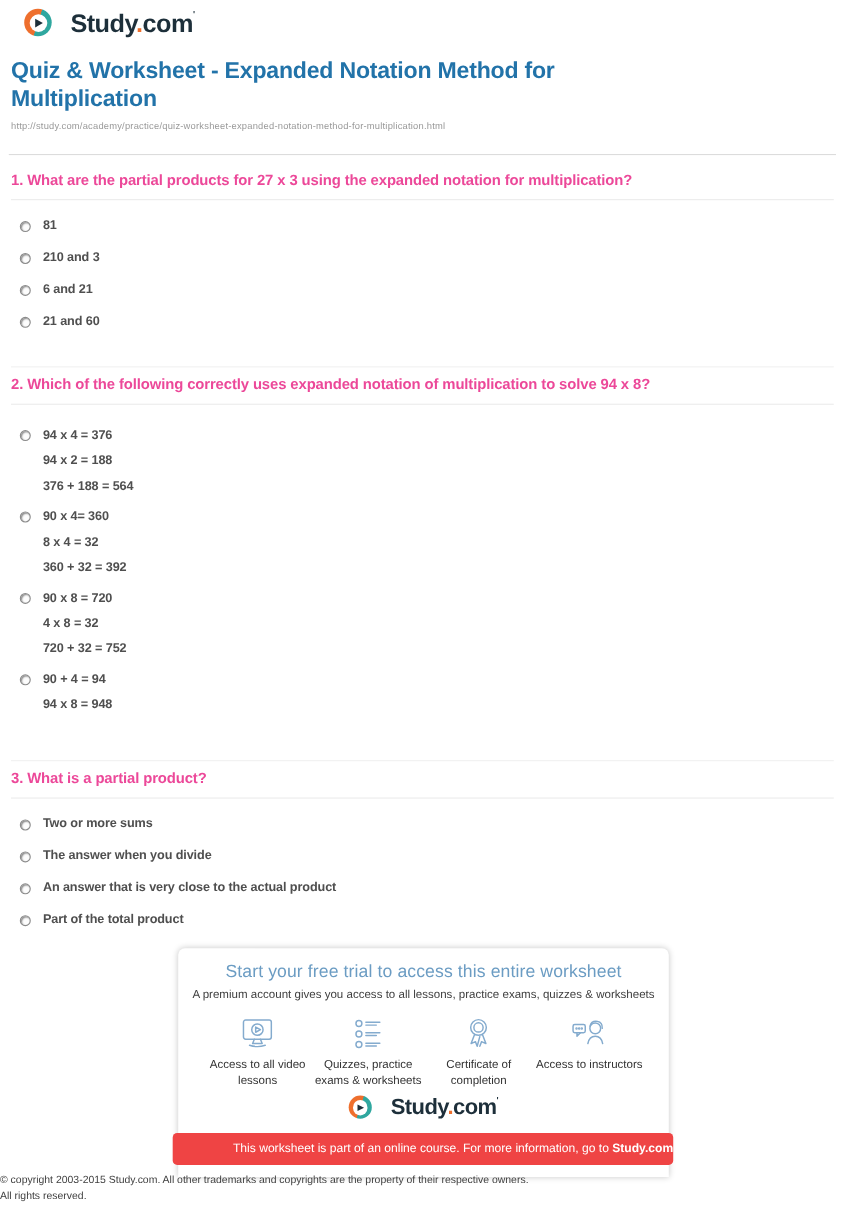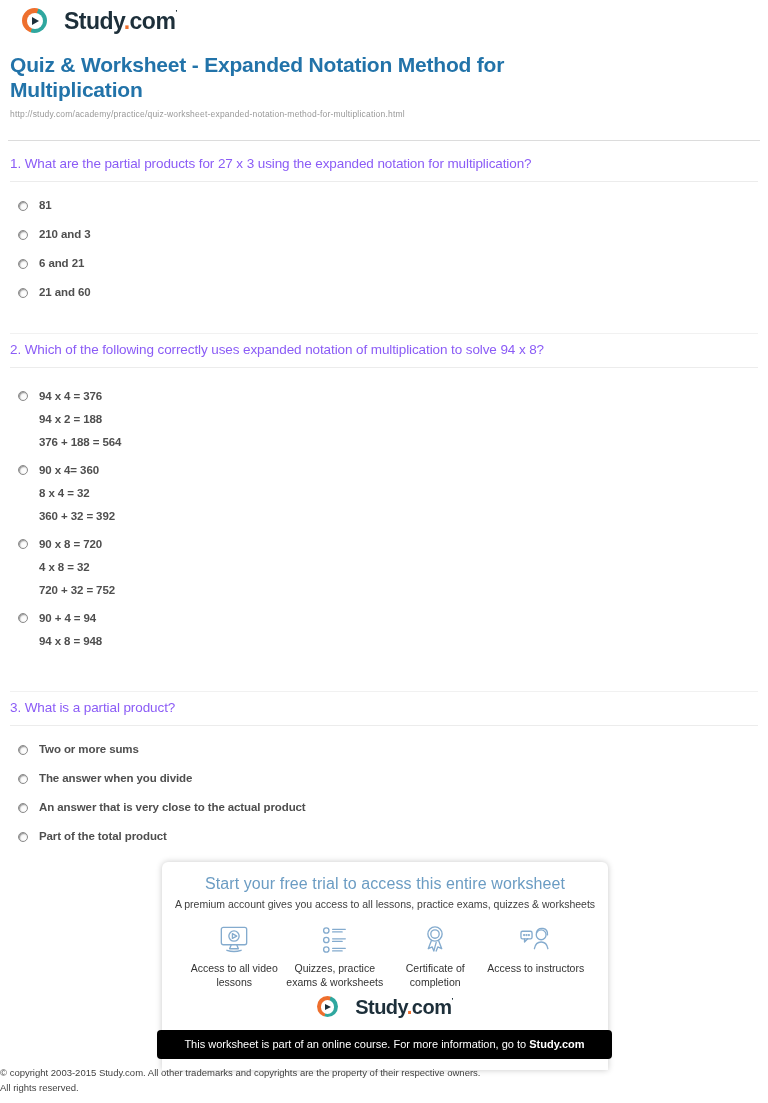--- a/index.html
+++ b/index.html
@@ -47,21 +47,21 @@
   .main-divider { position:absolute; left:8px; right:8px; top:140px; border-top:1px solid #dcdcdc; }
 
   
   .question { position:absolute; left:10px; right:10px; }
   .q1 { top:156px; } .q2 { top:342px; } .q3 { top:700px; }
   .q2::before, .q3::before {
     content:""; position:absolute; top:-9px; left:0; right:0;
     border-top:1px solid #f1f1f1;
   }
   .q-heading {
-    font-size:13.5px; font-weight:normal; color:#8b5cf6;
+    font-size:13.5px; font-weight:bold; color:#ec4899;
     padding-bottom:10px; border-bottom:1px solid #ececec; letter-spacing:-0.1px;
   }
   .q-options { margin-top:17px; padding-left:8px; }
   .option-row { display:flex; gap:11px; }
   .q1 .option-row, .q3 .option-row { margin-bottom:17px; align-items:flex-end; }
   .q2 .option-row { margin-bottom:5px; align-items:flex-start; }
   .q2 .radio { margin-top:6px; }
   .radio {
     width:10px; height:10px; border-radius:50%; flex:none;
     border:1px solid #8a8a8a; background:#fdfdfd;
@@ -83,22 +83,22 @@
   }
   .promo-sub { margin-top:5px; text-align:center; font-size:10.5px; color:#404040; white-space:nowrap; }
   .features { display:flex; justify-content:space-between; padding:0 22px; margin-top:11px; }
   .feature { width:102px; text-align:center; }
   .feature svg { width:38px; height:38px; display:block; margin:0 auto; }
   .feature-label { font-size:10.5px; color:#333; margin-top:3px; line-height:1.3; }
   .promo-logo-row { display:flex; justify-content:center; margin-top:7px; }
 
   .banner {
     position:absolute; left:157px; top:1030px; width:455px; height:29px;
-    background:#000000; border-radius:4px; color:#fff;
-    font-size:11px; line-height:29px; text-align:center; white-space:nowrap;
+    background:#ef4444; border-radius:4px; color:#fff;
+    font-size:11px; line-height:29px; text-align:right; white-space:nowrap;
   }
   .banner-link { font-weight:bold; color:#fff; cursor:pointer; }
 
   .footer { position:absolute; left:0; right:0; top:1066px; text-align:left;
     font-size:9.5px; color:#3f3f3f; line-height:1.55; }
 </style>
 </head>
 <body>
 
 <div class="page">

